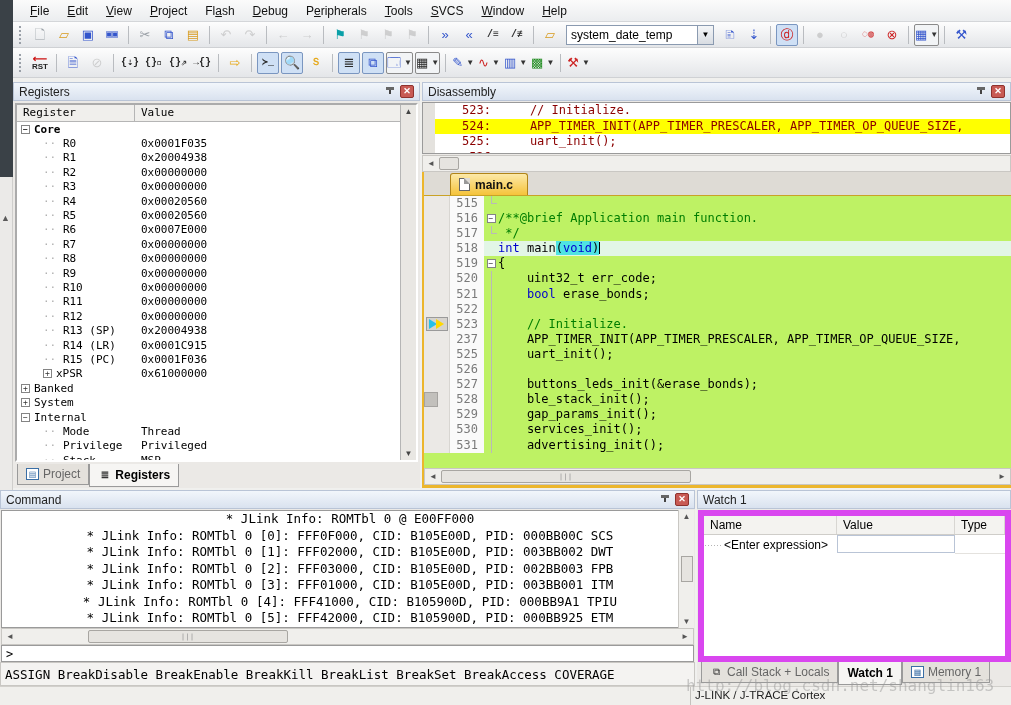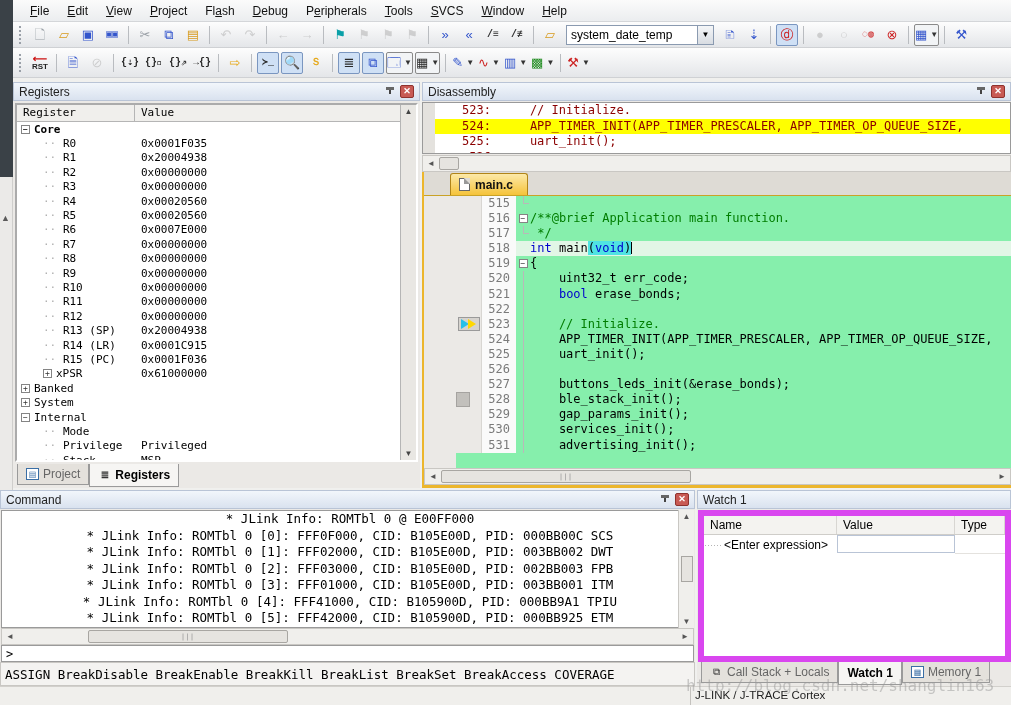--- a/index.html
+++ b/index.html
@@ -76,21 +76,21 @@
   .sb-h { position:absolute; left:0; bottom:0; right:0; height:17px; background:#f0efec; border:1px solid #c9c7c3; display:flex; align-items:center; font-size:8px; color:#555; }
   .sb-h .btn { width:16px; text-align:center; }
   .sb-h .thumb { height:13px; background:#e6e4e0; border:1px solid #a8a6a2; border-radius:2px; display:flex; align-items:center; justify-content:center; font-size:7px; color:#888; letter-spacing:1px; }
 
   
   #editor-window { position:absolute; left:422px; top:172px; width:589px; height:316px; background:#ebe9e6; border-left:2px solid #ecb62c; border-bottom:3px solid #ecb62c; }
   #editor-tabs { height:24px; background:#dedbd5; display:flex; align-items:flex-end; padding-left:26px; border-bottom:1px solid #c9a227; }
   .ed-tab { display:flex; align-items:center; gap:5px; height:22px; padding:0 14px 0 8px; background:linear-gradient(#fce9a8,#f5c33a); border:1px solid #b08418; border-bottom:none; border-radius:3px 3px 0 0; font-size:12px; font-weight:bold; color:#111; }
   .doc-ic { width:11px; height:13px; background:#fff; border:1px solid #666; position:relative; }
   .doc-ic::after { content:""; position:absolute; right:-1px; top:-1px; border:3px solid; border-color:#dedbd5 #dedbd5 #999 #999; }
-  #editor-body { position:absolute; left:0; top:24px; right:0; bottom:17px; background:#86efac; overflow:hidden;margin-left:32px; }
+  #editor-body { position:absolute; left:0; top:24px; right:0; bottom:17px; background:#bef264; overflow:hidden; }
   .ed-line { display:flex; height:15.1px; font-family:"DejaVu Sans Mono",monospace; font-size:12px; color:#000; }
   .ed-line .icol { width:26px; background:#ebe9e6; flex:none; position:relative; border-right:1px solid #d8d6d2; }
   .ed-line .lnum { width:34px; text-align:right; padding-right:6px; color:#7a7a7a; flex:none; background:#fafafa; }
   .ed-line .fold { width:14px; flex:none; position:relative; color:#888; font-size:9px; display:flex; align-items:center; justify-content:center; }
   .ed-line .code { flex:1; white-space:pre; }
   .ed-line.cur .code, .ed-line.cur .fold { background:#e2f6e6; }
   .t-kw { color:#0000cc; }
   .t-com { color:#007d00; }
   .t-hl { background:#4fe3e3; }
   .caret { display:inline-block; width:1px; height:12px; background:#000; vertical-align:-2px; }
@@ -429,20 +429,21 @@
           <div class="reg-row">
             <span class="lbl" style="padding-left: 4px;"><span class="expander">+</span><span>System</span></span>
             <span class="val"></span>
           </div>
           <div class="reg-row">
             <span class="lbl" style="padding-left: 4px;"><span class="expander">−</span><span>Internal</span></span>
             <span class="val"></span>
           </div>
           <div class="reg-row">
             <span class="lbl" style="padding-left: 26px;"><span class="tree-dots">·· </span><span>Mode</span></span>
+            <span class="val">Thread</span>
           </div>
           <div class="reg-row">
             <span class="lbl" style="padding-left: 26px;"><span class="tree-dots">·· </span><span>Privilege</span></span>
             <span class="val">Privileged</span>
           </div>
           <div class="reg-row">
             <span class="lbl" style="padding-left: 26px;"><span class="tree-dots">·· </span><span>Stack</span></span>
             <span class="val">MSP</span>
           </div>
         </div>
@@ -560,21 +561,21 @@
             </span>
           </span>
           <span class="lnum">523</span>
           <span class="fold">
             <span class="foldline"></span>
           </span>
           <span class="code"><span class="t-com">    // Initialize.</span></span>
         </div>
         <div class="ed-line">
           <span class="icol"></span>
-          <span class="lnum">524</span>
+          <span class="lnum">237</span>
           <span class="fold">
             <span class="foldline"></span>
           </span>
           <span class="code"><span>    APP_TIMER_INIT(APP_TIMER_PRESCALER, APP_TIMER_OP_QUEUE_SIZE,</span></span>
         </div>
         <div class="ed-line">
           <span class="icol"></span>
           <span class="lnum">525</span>
           <span class="fold">
             <span class="foldline"></span>

